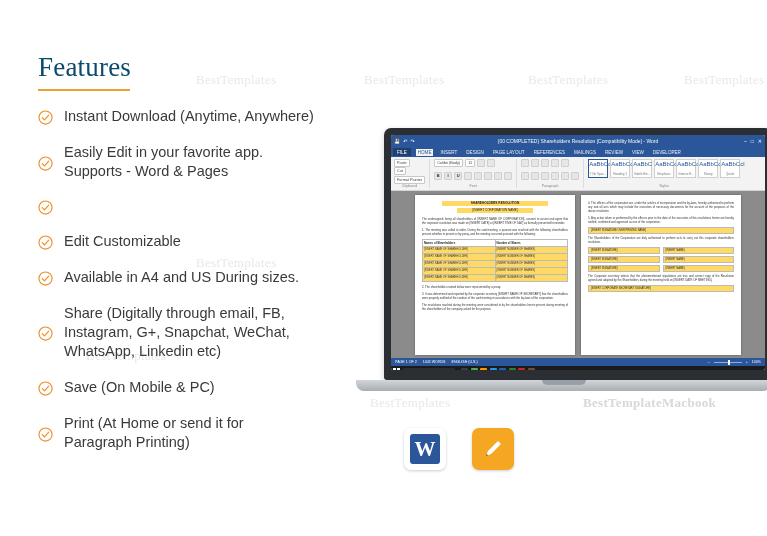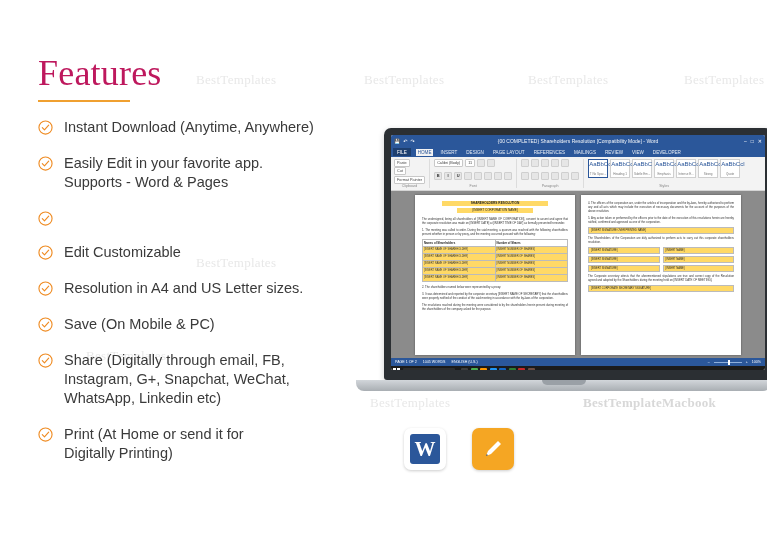--- a/index.html
+++ b/index.html
@@ -40,40 +40,40 @@
 
   
   .features {
     position: absolute;
     left: 38px;
     top: 52px;
     width: 345px;
   }
   .features-title {
     font-family: "Liberation Serif", serif;
-    font-size: 36px;
-    color: #be185d;
+    font-size: 27px;
+    color: #0c4a6e;
     margin: 0 0 6px 0;
     font-weight: normal;
     letter-spacing: 0.2px;
   }
   .title-underline {
     width: 92px;
     height: 2px;
     background: #f0a030;
     margin-bottom: 16px;
   }
   .feature-list {
     list-style: none;
     margin: 0;
     padding: 0;
   }
   .feature-item {
     display: flex;
-    align-items: flex-start;
+    align-items: center;
     margin-bottom: 17px;
   }
   .check-icon {
     flex: 0 0 auto;
     width: 15px;
     height: 15px;
     margin-top: 2px;
     margin-right: 11px;
   }
   .check-icon svg { display: block; }
@@ -497,51 +497,51 @@
         </span>
         <span class="feature-text">Edit Customizable</span>
       </li>
       <li class="feature-item">
         <span class="check-icon">
           <svg width="15" height="15" viewBox="0 0 16 16">
               <circle cx="8" cy="8" r="7" fill="none" stroke="#ef8b22" stroke-width="1.2"></circle>
               <path d="M4.6 8.2 L6.9 10.5 L11.4 5.4" fill="none" stroke="#ef8b22" stroke-width="1.2" stroke-linecap="round" stroke-linejoin="round"></path>
             </svg>
         </span>
-        <span class="feature-text">Resolution in A4 and US Letter sizes.</span>
-      </li>
-      <li class="feature-item">
-        <span class="check-icon">
-          <svg width="15" height="15" viewBox="0 0 16 16">
-              <circle cx="8" cy="8" r="7" fill="none" stroke="#ef8b22" stroke-width="1.2"></circle>
-              <path d="M4.6 8.2 L6.9 10.5 L11.4 5.4" fill="none" stroke="#ef8b22" stroke-width="1.2" stroke-linecap="round" stroke-linejoin="round"></path>
-            </svg>
-        </span>
-        <span class="feature-text">Save (On Mobile &amp; PC)</span>
+        <span class="feature-text">Available in A4 and US During sizes.</span>
       </li>
       <li class="feature-item">
         <span class="check-icon">
           <svg width="15" height="15" viewBox="0 0 16 16">
               <circle cx="8" cy="8" r="7" fill="none" stroke="#ef8b22" stroke-width="1.2"></circle>
               <path d="M4.6 8.2 L6.9 10.5 L11.4 5.4" fill="none" stroke="#ef8b22" stroke-width="1.2" stroke-linecap="round" stroke-linejoin="round"></path>
             </svg>
         </span>
         <span class="feature-text">Share (Digitally through email, FB,
 Instagram, G+, Snapchat, WeChat,
 WhatsApp, Linkedin etc)</span>
       </li>
       <li class="feature-item">
         <span class="check-icon">
           <svg width="15" height="15" viewBox="0 0 16 16">
               <circle cx="8" cy="8" r="7" fill="none" stroke="#ef8b22" stroke-width="1.2"></circle>
               <path d="M4.6 8.2 L6.9 10.5 L11.4 5.4" fill="none" stroke="#ef8b22" stroke-width="1.2" stroke-linecap="round" stroke-linejoin="round"></path>
             </svg>
         </span>
+        <span class="feature-text">Save (On Mobile &amp; PC)</span>
+      </li>
+      <li class="feature-item">
+        <span class="check-icon">
+          <svg width="15" height="15" viewBox="0 0 16 16">
+              <circle cx="8" cy="8" r="7" fill="none" stroke="#ef8b22" stroke-width="1.2"></circle>
+              <path d="M4.6 8.2 L6.9 10.5 L11.4 5.4" fill="none" stroke="#ef8b22" stroke-width="1.2" stroke-linecap="round" stroke-linejoin="round"></path>
+            </svg>
+        </span>
         <span class="feature-text">Print (At Home or send it for
-Digitally Printing)</span>
+Paragraph Printing)</span>
       </li>
     </ul>
   </div>
 
   <div class="laptop">
     <div class="laptop-body">
       <div class="screen">
 
         <div class="w-titlebar">
           <span class="w-qat">

